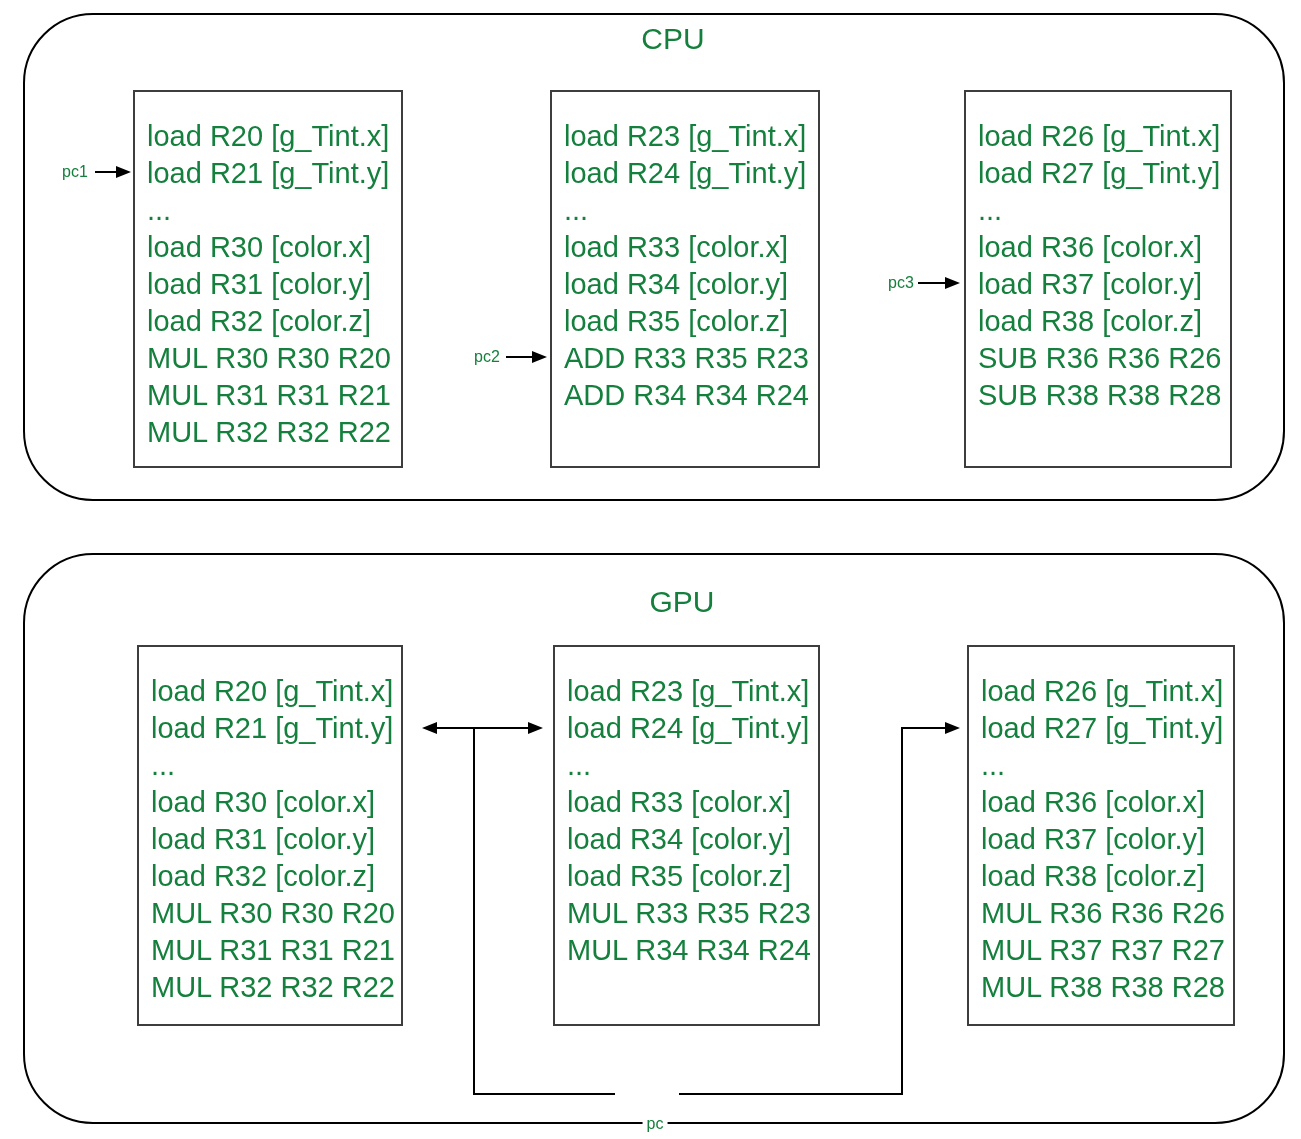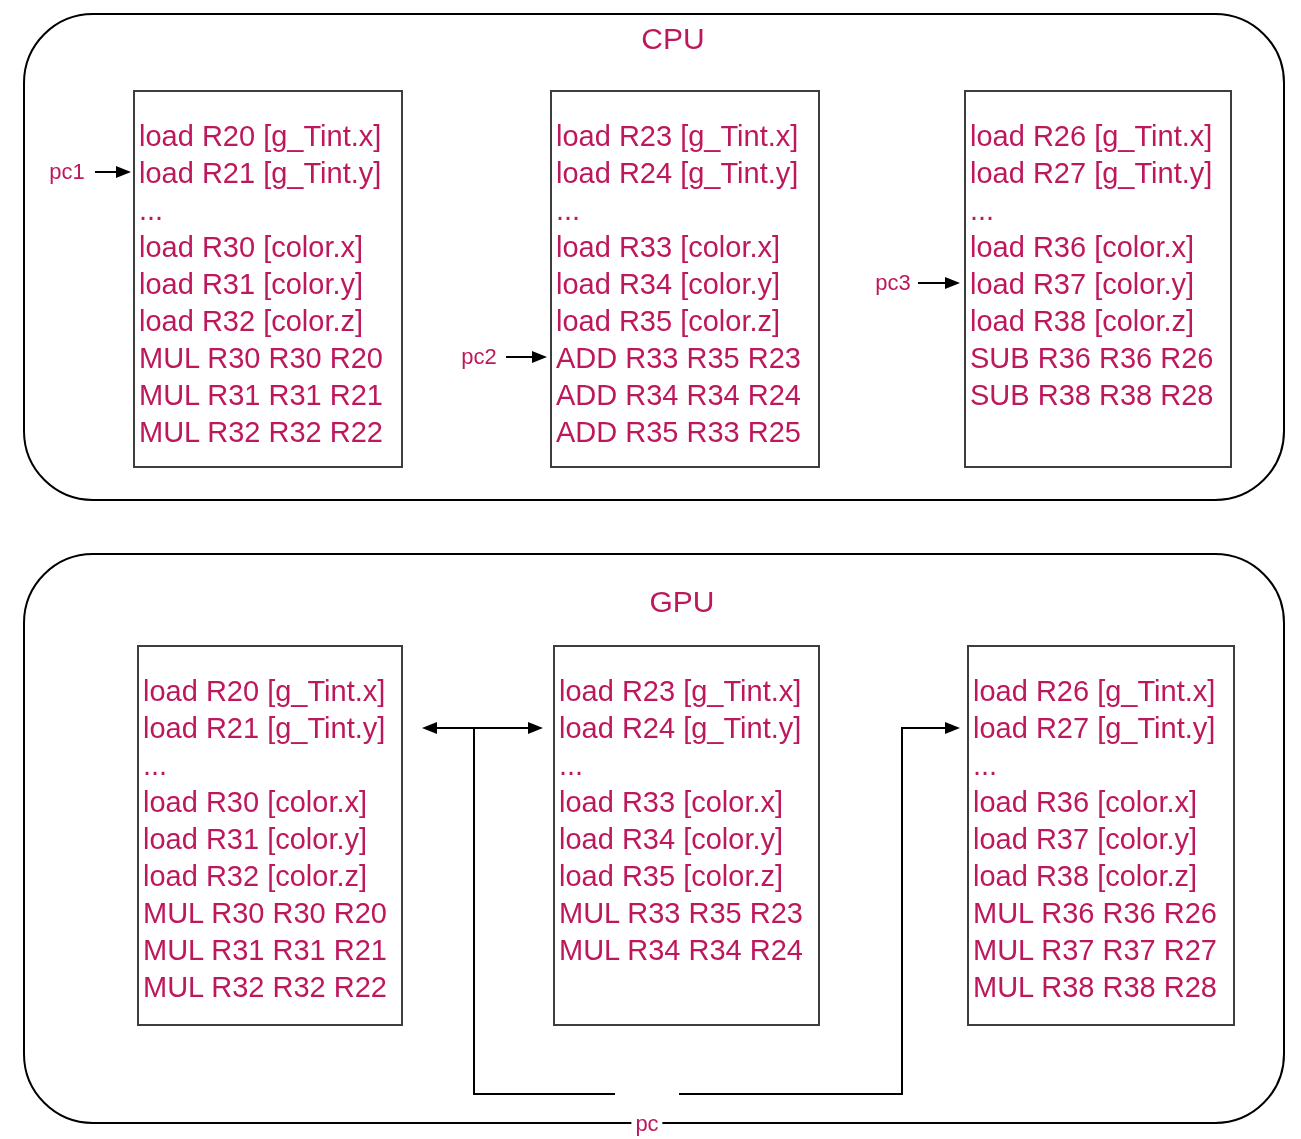--- a/index.html
+++ b/index.html
@@ -1,56 +1,57 @@
 <!DOCTYPE html>
 <html><head>
 <meta charset="utf-8">
 <style>
   html,body{margin:0;padding:0;background:#ffffff;}
   .page{
     position:relative;
     width:1301px;height:1139px;
     background:#ffffff;
     font-family:"Liberation Sans","DejaVu Sans",sans-serif;
-    color:#be185d;
+    color:#15803d;
     overflow:hidden;
   }
   .container{
     position:absolute;
     border:2px solid #000;
     border-radius:70px;
     box-sizing:border-box;
     background:#fff;
   }
   .container-title{
     position:absolute;
     transform:translate(-50%,-50%);
     font-size:30px;
     white-space:nowrap;
   }
   .code-box{
     position:absolute;
     border:2px solid #3d3d3d;
     box-sizing:border-box;
     background:#fff;
-    padding:26px 0 0 4px;
+    padding:26px 0 0 12px;
     overflow:hidden;
   }
   .code-line{
     font-size:29px;
     line-height:37px;
     white-space:nowrap;
   }
   .pc-label{
     position:absolute;
     transform:translate(-50%,-50%);
-    font-size:22px;
+    font-size:16px;
     white-space:nowrap;
     background:#fff;
     padding:0 4px;
+    margin-left:8px;
   }
   svg.overlay{
     position:absolute;
     left:0;top:0;
     pointer-events:none;
   }
   svg .ln{stroke:#000;stroke-width:2;fill:none;}
   svg .hd{fill:#000;stroke:none;}
 </style>
 </head>
@@ -74,21 +75,20 @@
     </div>
   <div class="code-box" style="left:550px;top:90px;width:270px;height:378px;">
       <div class="code-line">load R23 [g_Tint.x]</div>
       <div class="code-line">load R24 [g_Tint.y]</div>
       <div class="code-line">...</div>
       <div class="code-line">load R33 [color.x]</div>
       <div class="code-line">load R34 [color.y]</div>
       <div class="code-line">load R35 [color.z]</div>
       <div class="code-line">ADD R33 R35 R23</div>
       <div class="code-line">ADD R34 R34 R24</div>
-      <div class="code-line">ADD R35 R33 R25</div>
     </div>
   <div class="code-box" style="left:964px;top:90px;width:268px;height:378px;">
       <div class="code-line">load R26 [g_Tint.x]</div>
       <div class="code-line">load R27 [g_Tint.y]</div>
       <div class="code-line">...</div>
       <div class="code-line">load R36 [color.x]</div>
       <div class="code-line">load R37 [color.y]</div>
       <div class="code-line">load R38 [color.z]</div>
       <div class="code-line">SUB R36 R36 R26</div>
       <div class="code-line">SUB R38 R38 R28</div>

